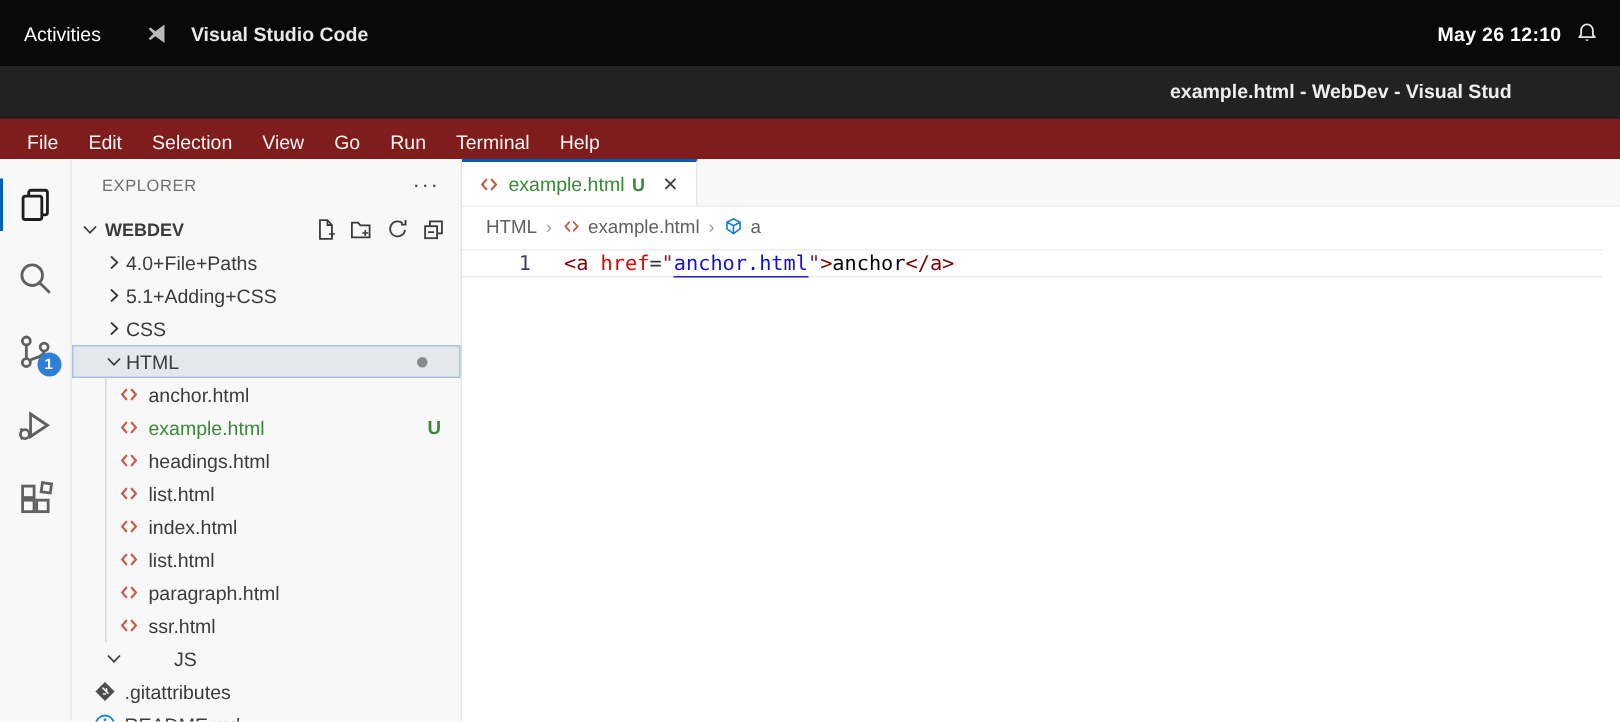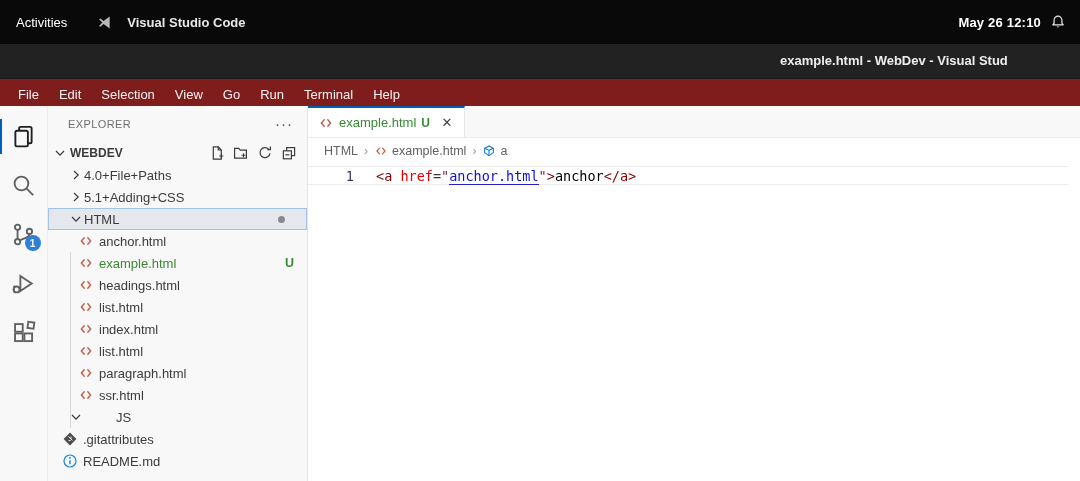--- a/index.html
+++ b/index.html
@@ -206,20 +206,26 @@
               <path d="M6 4l4.2 4L6 12"></path>
             </svg></span>
           <span class="label">4.0+File+Paths</span>
         </div>
         <div class="row" style="padding-left: 19px;">
           <span class="chev"><svg viewBox="0 0 16 16" fill="none" stroke="currentColor" stroke-width="1.2" width="100%" height="100%">
               <path d="M6 4l4.2 4L6 12"></path>
             </svg></span>
           <span class="label">5.1+Adding+CSS</span>
         </div>
+        <div class="row" style="padding-left: 19px;">
+          <span class="chev"><svg viewBox="0 0 16 16" fill="none" stroke="currentColor" stroke-width="1.2" width="100%" height="100%">
+              <path d="M6 4l4.2 4L6 12"></path>
+            </svg></span>
+          <span class="label">CSS</span>
+        </div>
         <div class="row selected" style="padding-left: 19px;">
           <span class="chev"><svg viewBox="0 0 16 16" fill="none" stroke="currentColor" stroke-width="1.2" width="100%" height="100%">
               <path d="M4 6l4 4.2L12 6"></path>
             </svg></span>
           <span class="label">HTML</span>
           <span class="mod-dot"></span>
         </div>
         <div class="row" style="padding-left: 29px;">
           <span class="ficon">
             <svg viewBox="0 0 16 16" fill="none" stroke="currentColor" stroke-width="1.2" width="100%" height="100%">

